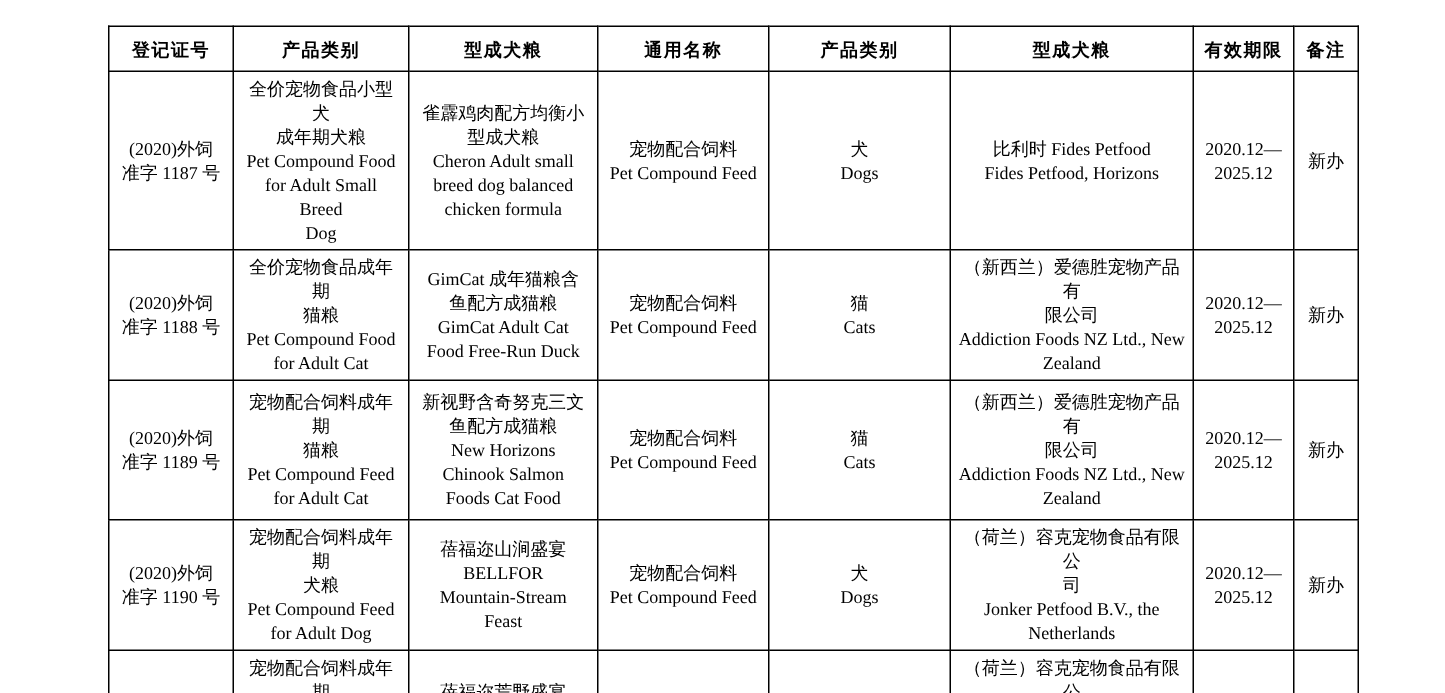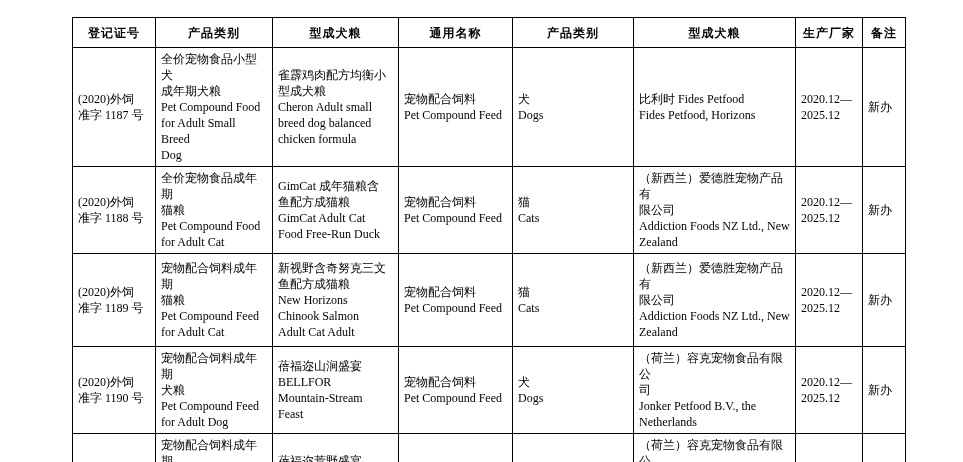--- a/index.html
+++ b/index.html
@@ -42,21 +42,21 @@
     box-sizing: border-box;
   }
   table.reg-table th {
     font-weight: bold;
     text-align: center;
     height: 30px;
     padding: 2px 3px;
     letter-spacing: 1px;
   }
   table.reg-table td {
-    text-align: left;
+    text-align: center;
     padding: 3px 5px;
     white-space: pre-line;
   }
   tr.row-1 { height: 96px; }
   tr.row-2 { height: 72px; }
   tr.row-3 { height: 93px; }
   tr.row-4 { height: 70px; }
   tr.row-5 { height: 70px; }
   td.remark-cell { text-align: center; padding: 3px 2px; font-family: Liberation Serif, serif; }
   td.validity-cell { padding: 3px 4px; }
@@ -77,21 +77,21 @@
         <col class="c7">
     </colgroup>
     <thead>
       <tr class="header-row">
         <th>登记证号</th>
         <th>产品类别</th>
         <th>型成犬粮</th>
         <th>通用名称</th>
         <th>产品类别</th>
         <th>型成犬粮</th>
-        <th>生产厂家</th>
+        <th>有效期限</th>
         <th>备注</th>
       </tr>
     </thead>
     <tbody>
       <tr class="row-1">
         <td>(2020)外饲
 准字 1187 号</td>
         <td>全价宠物食品小型犬
 成年期犬粮
 Pet Compound Food
@@ -139,21 +139,21 @@
         <td>(2020)外饲
 准字 1189 号</td>
         <td>宠物配合饲料成年期
 猫粮
 Pet Compound Feed
 for Adult Cat</td>
         <td>新视野含奇努克三文
 鱼配方成猫粮
 New Horizons
 Chinook Salmon
-Adult Cat Adult</td>
+Foods Cat Food</td>
         <td>宠物配合饲料
 Pet Compound Feed</td>
         <td>猫
 Cats</td>
         <td>（新西兰）爱德胜宠物产品有
 限公司
 Addiction Foods NZ Ltd., New
 Zealand</td>
         <td class="validity-cell">2020.12—
 2025.12</td>

